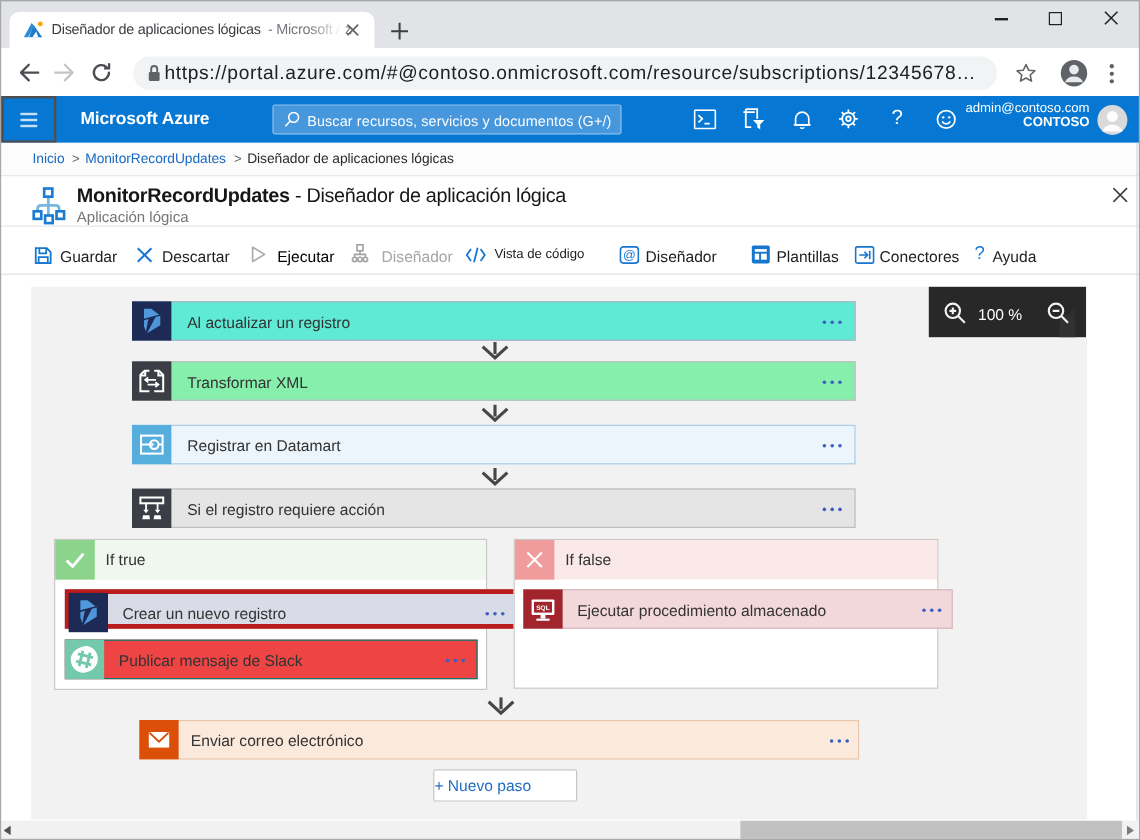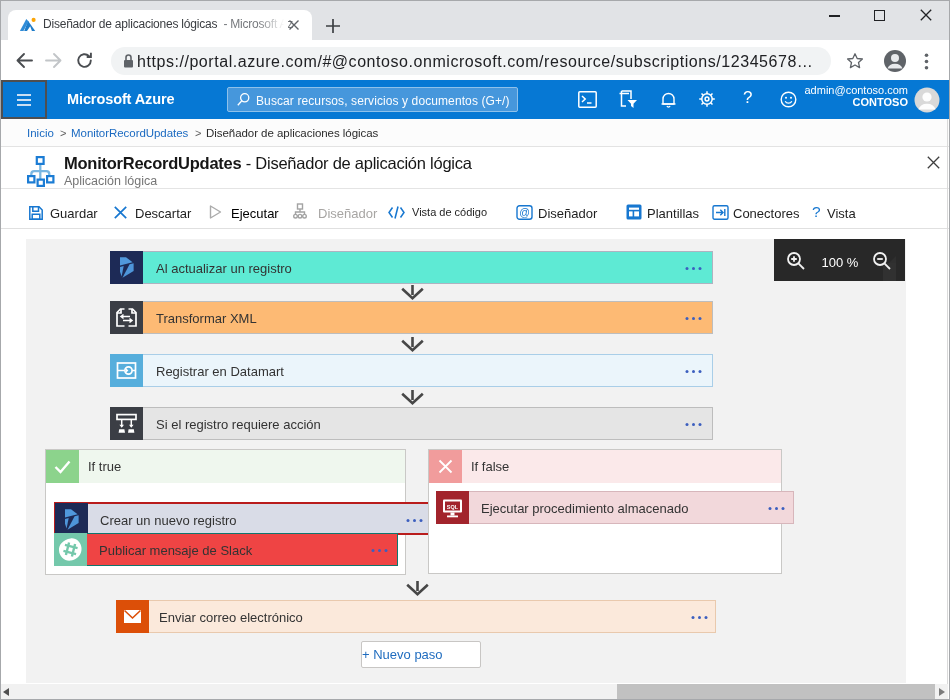--- a/index.html
+++ b/index.html
@@ -181,34 +181,34 @@
     <rect x="8.2" y="7.4" width="4.8" height="5" fill="#fff"></rect>
   </svg>
 <div class="a" style="left:647px;top:206px;font-size:13px;color:#1E1E1E">Plantillas</div>
 <svg class="a" style="left:712px;top:204px" width="17" height="17" viewBox="0 0 17 17">
     <rect x="1" y="1.8" width="15" height="13.4" rx="1.5" stroke="#1777D0" stroke-width="1.4" fill="none"></rect>
     <path d="M4 8.5 H10.5 M8.3 5.8 L11 8.5 L8.3 11.2" stroke="#1777D0" stroke-width="1.4" fill="none"></path>
     <path d="M12.8 5 V12" stroke="#1777D0" stroke-width="1.4"></path>
   </svg>
 <div class="a" style="left:733px;top:206px;font-size:13px;color:#1E1E1E">Conectores</div>
 <div class="a" style="left:812px;top:203px;font-size:15.5px;color:#1777D0">?</div>
-<div class="a" style="left:827px;top:206px;font-size:13px;color:#1E1E1E">Vista</div>
+<div class="a" style="left:827px;top:206px;font-size:13px;color:#1E1E1E">Ayuda</div>
 
 <div class="a" style="left:26px;top:239px;width:880px;height:444px;background:#F2F2F2"></div>
 <div class="a" style="left:947px;top:119px;width:1px;height:565px;background:#DADADA"></div>
 
 <div class="a" style="left:774px;top:239px;width:131px;height:42px;background:#282828"></div>
 <svg class="a" style="left:786px;top:251px" width="20" height="20" viewBox="0 0 20 20">
     <g stroke="#F2F2F2" stroke-width="1.8" fill="none">
       <circle cx="8" cy="8" r="6"></circle>
       <path d="M12.4 12.4 L18 18"></path>
       <path d="M8 5.2 V10.8 M5.2 8 H10.8"></path>
     </g>
   </svg>
-<div class="a" style="left:815px;top:255px;width:50px;text-align:center;font-size:13px;color:#fff">100 %</div>
+<div class="a" style="left:815px;top:255px;width:50px;font-size:13px;color:#fff">100 %</div>
 <div class="a" style="left:883px;top:263px;width:13px;height:18px;background:#313131"></div><svg class="a" style="left:889px;top:256px" width="7" height="7" viewBox="0 0 7 7">
     <polygon points="0,7 7,7 7,0" fill="#2F2F2F"></polygon>
   </svg><svg class="a" style="left:872px;top:251px" width="20" height="20" viewBox="0 0 20 20">
     <g stroke="#F2F2F2" stroke-width="1.8" fill="none">
       <circle cx="8" cy="8" r="6"></circle>
       <path d="M12.4 12.4 L18 18"></path>
       <path d="M5.2 8 H10.8"></path>
     </g>
   </svg>
 
@@ -223,21 +223,21 @@
   <svg class="dots" style="right:10px" width="17" height="5" viewBox="0 0 17 5">
       <circle cx="2" cy="2.5" r="1.5" fill="#3C5FBF"></circle>
       <circle cx="8.5" cy="2.5" r="1.5" fill="#3C5FBF"></circle>
       <circle cx="15" cy="2.5" r="1.5" fill="#3C5FBF"></circle>
     </svg>
 </div>
 <svg class="a" style="left:401px;top:285px" width="23" height="15" viewBox="0 0 23 15">
     <path d="M11.5 0 V10" stroke="#474747" stroke-width="2.6" fill="none"></path>
     <path d="M1.2 3.8 L11.5 13.2 L21.8 3.8" stroke="#474747" stroke-width="2.6" fill="none"></path>
   </svg>
-<div class="card" style="left:110px;top:301px;width:603px;background:#fdba74;border:1px solid #BDBDBD">
+<div class="card" style="left:110px;top:301px;width:603px;background:#86efac;border:1px solid #BDBDBD">
   <svg class="a" style="left:-1px;top:-1px" width="33" height="33" viewBox="0 0 33 33">
       <rect width="33" height="33" fill="#3B3E45"></rect>
     <g stroke="#fff" stroke-width="1.7" fill="none">
     <path d="M14.5 8 H10.5 L7 11.5 V25 H14.5"></path>
         <path d="M7 12 H11 V8"></path>
     <path d="M18.5 8 H22.5 L26 11.5 V25 H18.5"></path>
         <path d="M26 12 H22 V8"></path>
       </g>
     <path d="M11 15.5 H20 M13.5 13.5 L11 15.5 L13.5 17.5" stroke="#fff" stroke-width="1.5" fill="none"></path>
     <path d="M13 19.5 H22 M19.5 17.5 L22 19.5 L19.5 21.5" stroke="#fff" stroke-width="1.5" fill="none"></path>
@@ -291,21 +291,21 @@
     </svg>
 </div>
 
 <div class="a" style="left:45px;top:449px;width:361px;height:126px;background:#fff;border:1px solid #C9C8C6"></div>
 <div class="a" style="left:46px;top:450px;width:359px;height:33px;background:#EFF7EE"></div>
 <div class="a" style="left:46px;top:450px;width:33px;height:33px;background:#8CD38C"></div>
 <svg class="a" style="left:46px;top:450px" width="33" height="33" viewBox="0 0 33 33">
     <path d="M9.5 17 L14.5 22 L23.5 11.5" stroke="#fff" stroke-width="2.4" fill="none"></path>
   </svg>
 <div class="a" style="left:88px;top:450px;height:33px;line-height:33px;font-size:13px;color:#333">If true</div>
-<div class="card" style="left:54px;top:502px;width:380px;background:#D9DCE7;border:2px solid #b91c1c">
+<div class="card" style="left:54px;top:491px;width:380px;background:#D9DCE7;border:4px solid #b91c1c">
   <svg class="a" style="left:-1px;top:-1px" width="33" height="33" viewBox="0 0 33 33">
       <rect width="33" height="33" fill="#1D2A56"></rect>
       <path d="M10 6.3 L10 14.6 L22.6 11.2 L16 6.3 Z" fill="#5098DC"></path>
       <path d="M23.6 12.2 L23.6 20 L12.5 26.8 L19.6 13.2 Z" fill="#4E95D9"></path>
       <path d="M10 15.9 L13.7 14.9 L11.6 25.4 L10 20.8 Z" fill="#4E95D9"></path>
     </svg>
   <div class="clabel" style="left:44px">Crear un nuevo registro</div>
   <svg class="dots" style="right:9px" width="17" height="5" viewBox="0 0 17 5">
       <circle cx="2" cy="2.5" r="1.5" fill="#3C5FBF"></circle>
       <circle cx="8.5" cy="2.5" r="1.5" fill="#3C5FBF"></circle>

